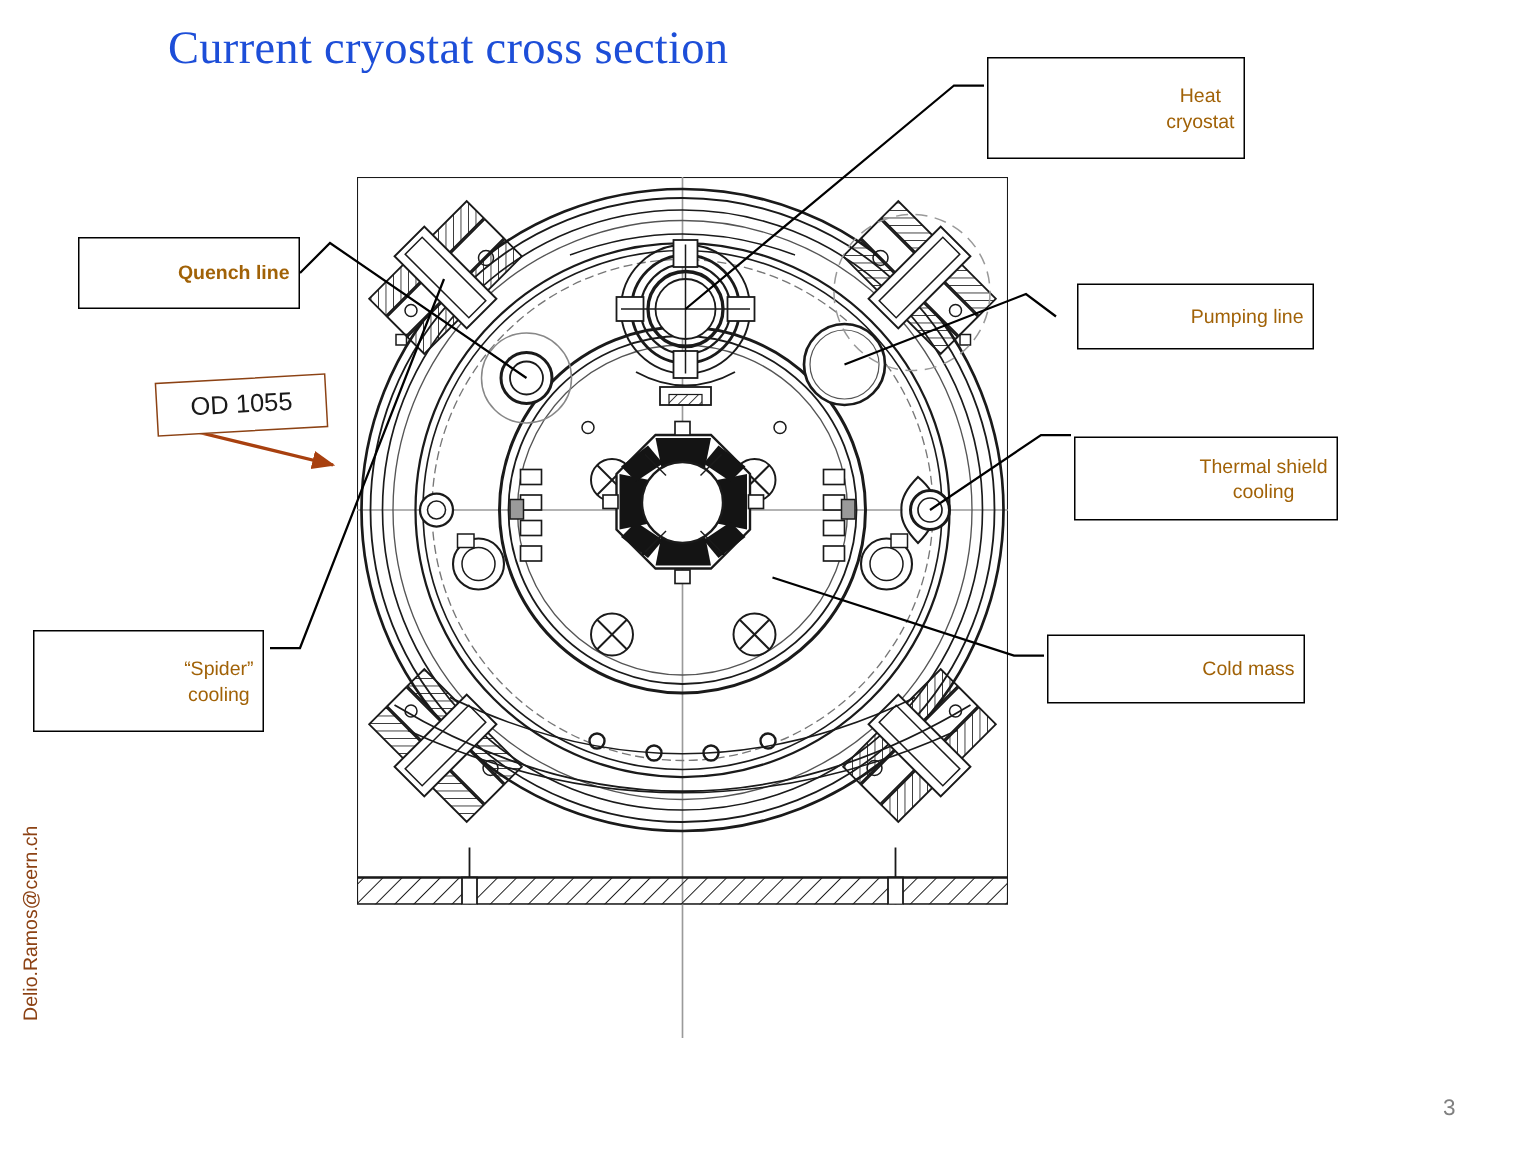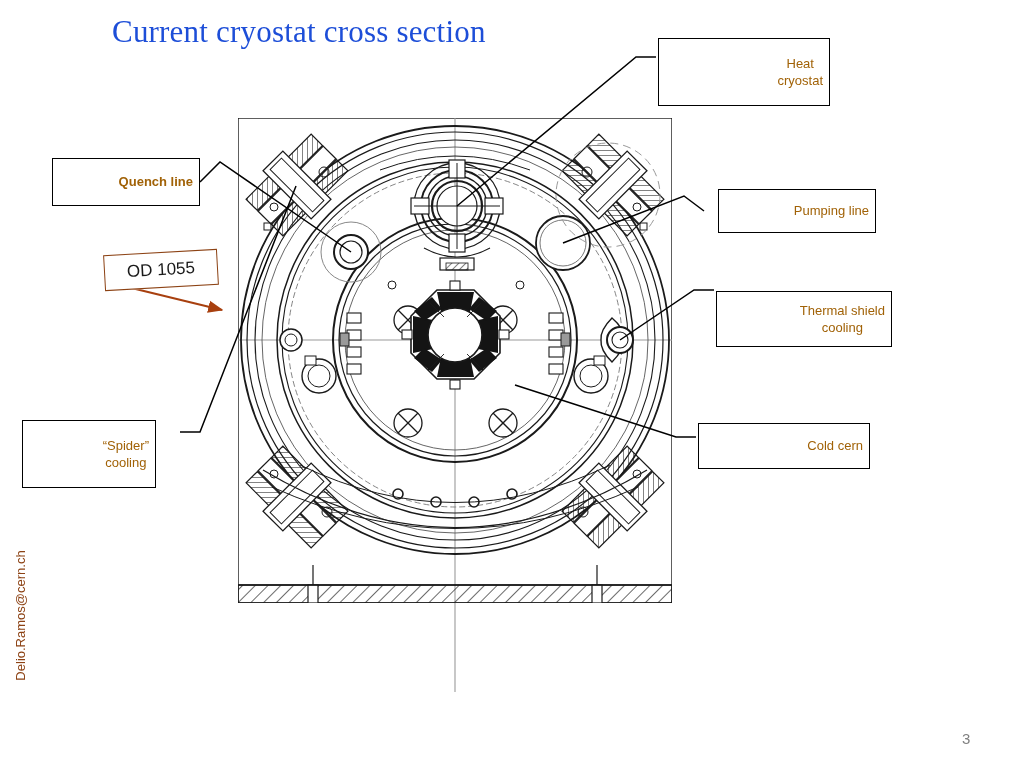--- a/index.html
+++ b/index.html
@@ -43,21 +43,21 @@
     text-align: center;
     padding: 2px 6px;
     z-index: 20;
   }
 
   #callout-heat-exchanger { left: 658px; top: 38px;  width: 172px; height: 68px; }
   #callout-quench-line    { left: 52px;  top: 158px; width: 148px; height: 48px; font-weight: bold; }
   #callout-pumping-line   { left: 706px; top: 189px; width: 158px; height: 44px; margin-left: 12px; }
   #callout-thermal-shield { left: 716px; top: 279px; width: 176px; height: 56px; margin-top: 12px; }
   #callout-cold-mass      { left: 698px; top: 423px; width: 172px; height: 46px; }
-  #callout-spider-support { left: 22px;  top: 420px; width: 134px; height: 68px; }
+  #callout-spider-support { left: 22px;  top: 420px; width: 154px; height: 68px; }
 
   
   #callout-od {
     position: absolute;
     left: 104px;
     top: 252px;
     width: 114px;
     height: 36px;
     box-sizing: border-box;
     border: 1.5px solid #8C4214;
@@ -404,21 +404,21 @@
 </div>
 
 <div class="callout" id="callout-thermal-shield">
   <span>
     <span>Thermal shield</span><br>
     <span>cooling</span>
   </span>
 </div>
 
 <div class="callout" id="callout-cold-mass">
-  <span>Cold cern</span>
+  <span>Cold mass</span>
 </div>
 
 <div class="callout" id="callout-spider-support">
   <span>
     <span>“Spider”</span><br>
     <span>cooling</span>
   </span>
 </div>
 
 <div id="callout-od">OD 1055</div>

